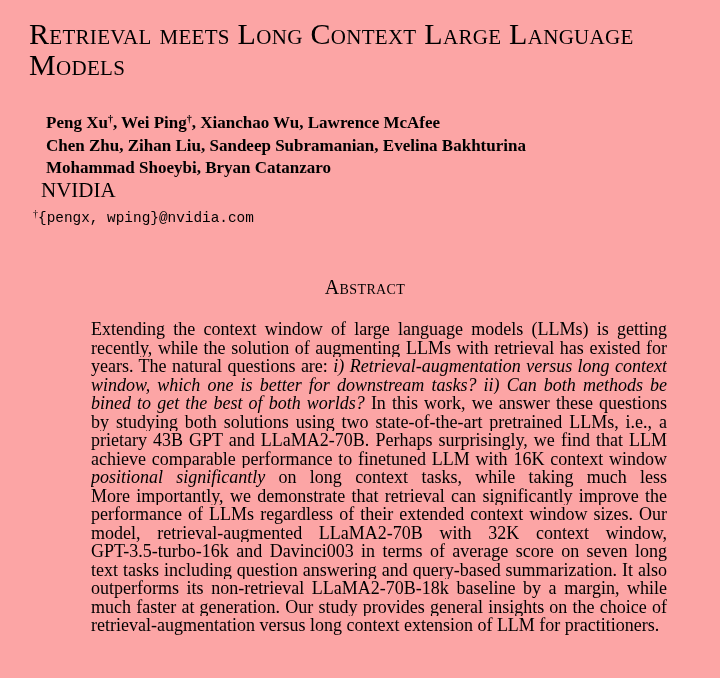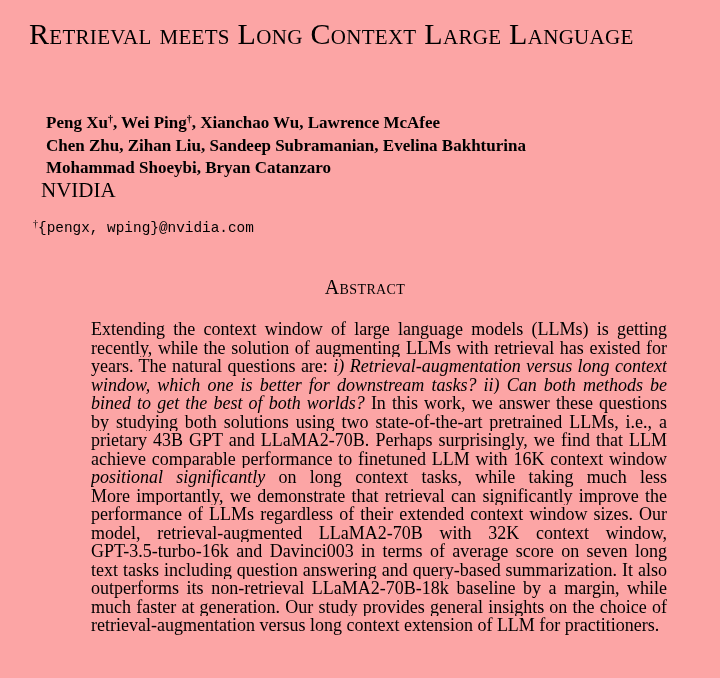--- a/index.html
+++ b/index.html
@@ -44,21 +44,21 @@
   .affiliation {
     position: absolute;
     left: 41px;
     top: 181px;
     font-size: 21px;
     line-height: 18.5px;
   }
   .email-line {
     position: absolute;
     left: 33px;
-    top: 215px;
+    top: 205px;
     font-family: "Liberation Mono", monospace;
     font-size: 14.4px;
     line-height: 18px;
     white-space: pre;
   }
   .email-line .email-dagger {
     font-family: "Liberation Serif", serif;
     font-size: 10px;
     vertical-align: 5px;
   }
@@ -94,20 +94,21 @@
     font-style: italic;
   }
 </style>
 </head>
 <body>
 
 <div class="page">
 
   <div class="paper-title">
     <div>Retrieval meets Long Context Large Language</div>
+    <div>Models</div>
   </div>
 
   <div class="authors">
     <div><span>Peng Xu</span><sup class="dagger">†</sup><span>, Wei Ping</span><sup class="dagger">†</sup><span>, Xianchao Wu, Lawrence McAfee</span></div>
     <div>Chen Zhu, Zihan Liu, Sandeep Subramanian, Evelina Bakhturina</div>
     <div>Mohammad Shoeybi, Bryan Catanzaro</div>
   </div>
 
   <div class="affiliation">NVIDIA</div>
 

